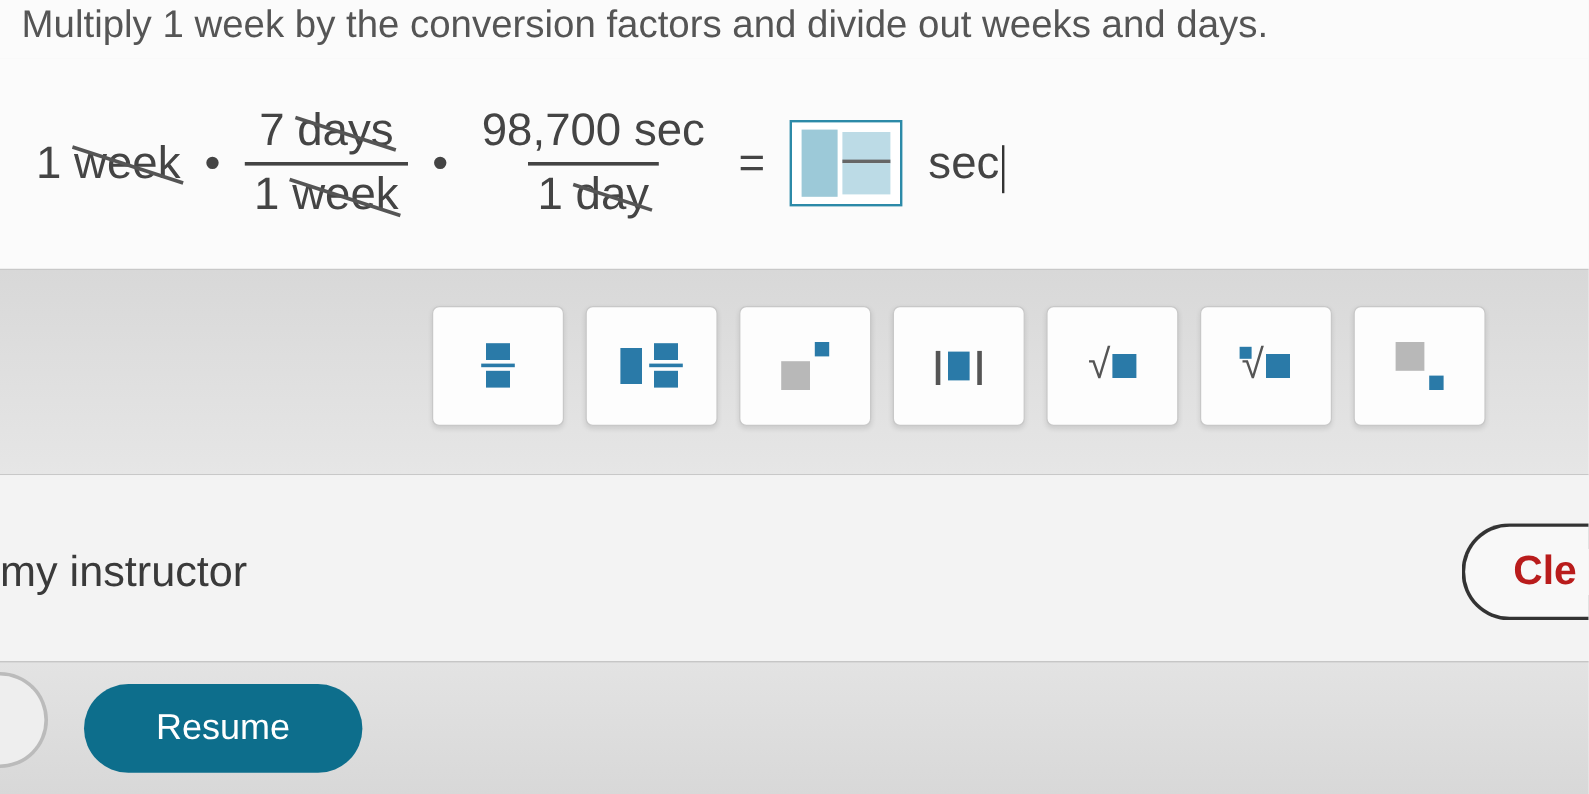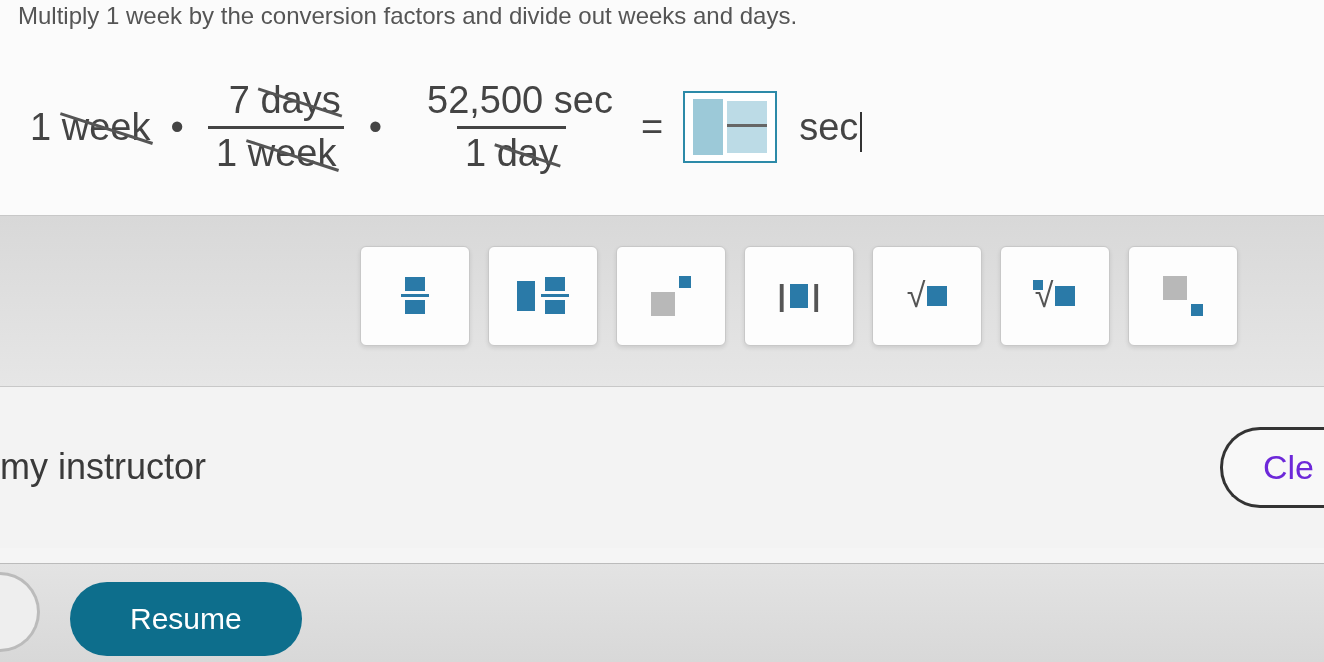--- a/index.html
+++ b/index.html
@@ -5,21 +5,21 @@
   * { box-sizing: border-box; margin: 0; padding: 0; }
   body {
     font-family: Arial, Helvetica, sans-serif;
     background: #f5f5f5;
     width: 1324px;
     height: 662px;
     overflow: hidden;
     position: relative;
   }
   .instruction {
-    font-size: 24px;
+    font-size: 32px;
     color: #555;
     padding: 2px 16px 10px 18px;
     background: #fbfbfb;
   }
   .equation-area {
     background: #fbfbfb;
     padding: 40px 0 40px 30px;
     font-size: 38px;
     color: #444;
     display: flex;
@@ -40,21 +40,21 @@
     background: #555;
     transform: rotate(18deg);
   }
   .fraction {
     display: inline-flex;
     flex-direction: column;
     align-items: center;
     vertical-align: middle;
     line-height: 1.1;
   }
-  .fraction .num { padding: 0 8px 4px 8px; margin-left: 17px; }
+  .fraction .num { padding: 0 8px 4px 8px; }
   .fraction .den { padding: 4px 8px 0 8px; border-top: 3px solid #444; }
   .dot { font-size: 38px; padding: 0 6px; }
   .eq { font-size: 38px; padding: 0 6px; }
   .answer-box {
     border: 2px solid #2c8aa8;
     padding: 6px 8px;
     display: inline-flex;
     align-items: center;
     background: #fff;
   }
@@ -128,30 +128,31 @@
     color: #3a3a3a;
     padding-left: 0;
     text-align: center;
   }
   .clear-btn {
     border: 3px solid #333;
     border-radius: 40px 0 0 40px;
     border-right: none;
     padding: 18px 10px 18px 40px;
     font-size: 34px;
-    color: #6d28d9;
+    color: #b91c1c;
     background: #f8f8f8;
     cursor: pointer;
     margin-right: 0;
+    font-weight: bold;
   }
 
   .footer-bar {
     background: linear-gradient(#e3e3e3,#d8d8d8);
     border-top: 1px solid #bbb;
-    padding: 18px 0 6px 70px;
+    padding: 18px 0 18px 70px;
     display: flex;
     align-items: center;
     gap: 20px;
     position: absolute;
     bottom: 0; left: 0; right: 0;
   }
   .resume-btn {
     background: #0d6e8c;
     color: #fff;
     font-size: 30px;
@@ -187,21 +188,21 @@
       <span class="strike">days</span>
     </span>
     <span class="den">
       <span>1</span>
       <span class="strike">week</span>
     </span>
   </span>
   <span class="dot">•</span>
   <span class="fraction">
     <span class="num">
-      <span>52,500</span>
+      <span>98,700</span>
       <span>sec</span>
     </span>
     <span class="den">
       <span>1</span>
       <span class="strike">day</span>
     </span>
   </span>
   <span class="eq">=</span>
   <span class="answer-box">
     <span class="input-slot"></span>

